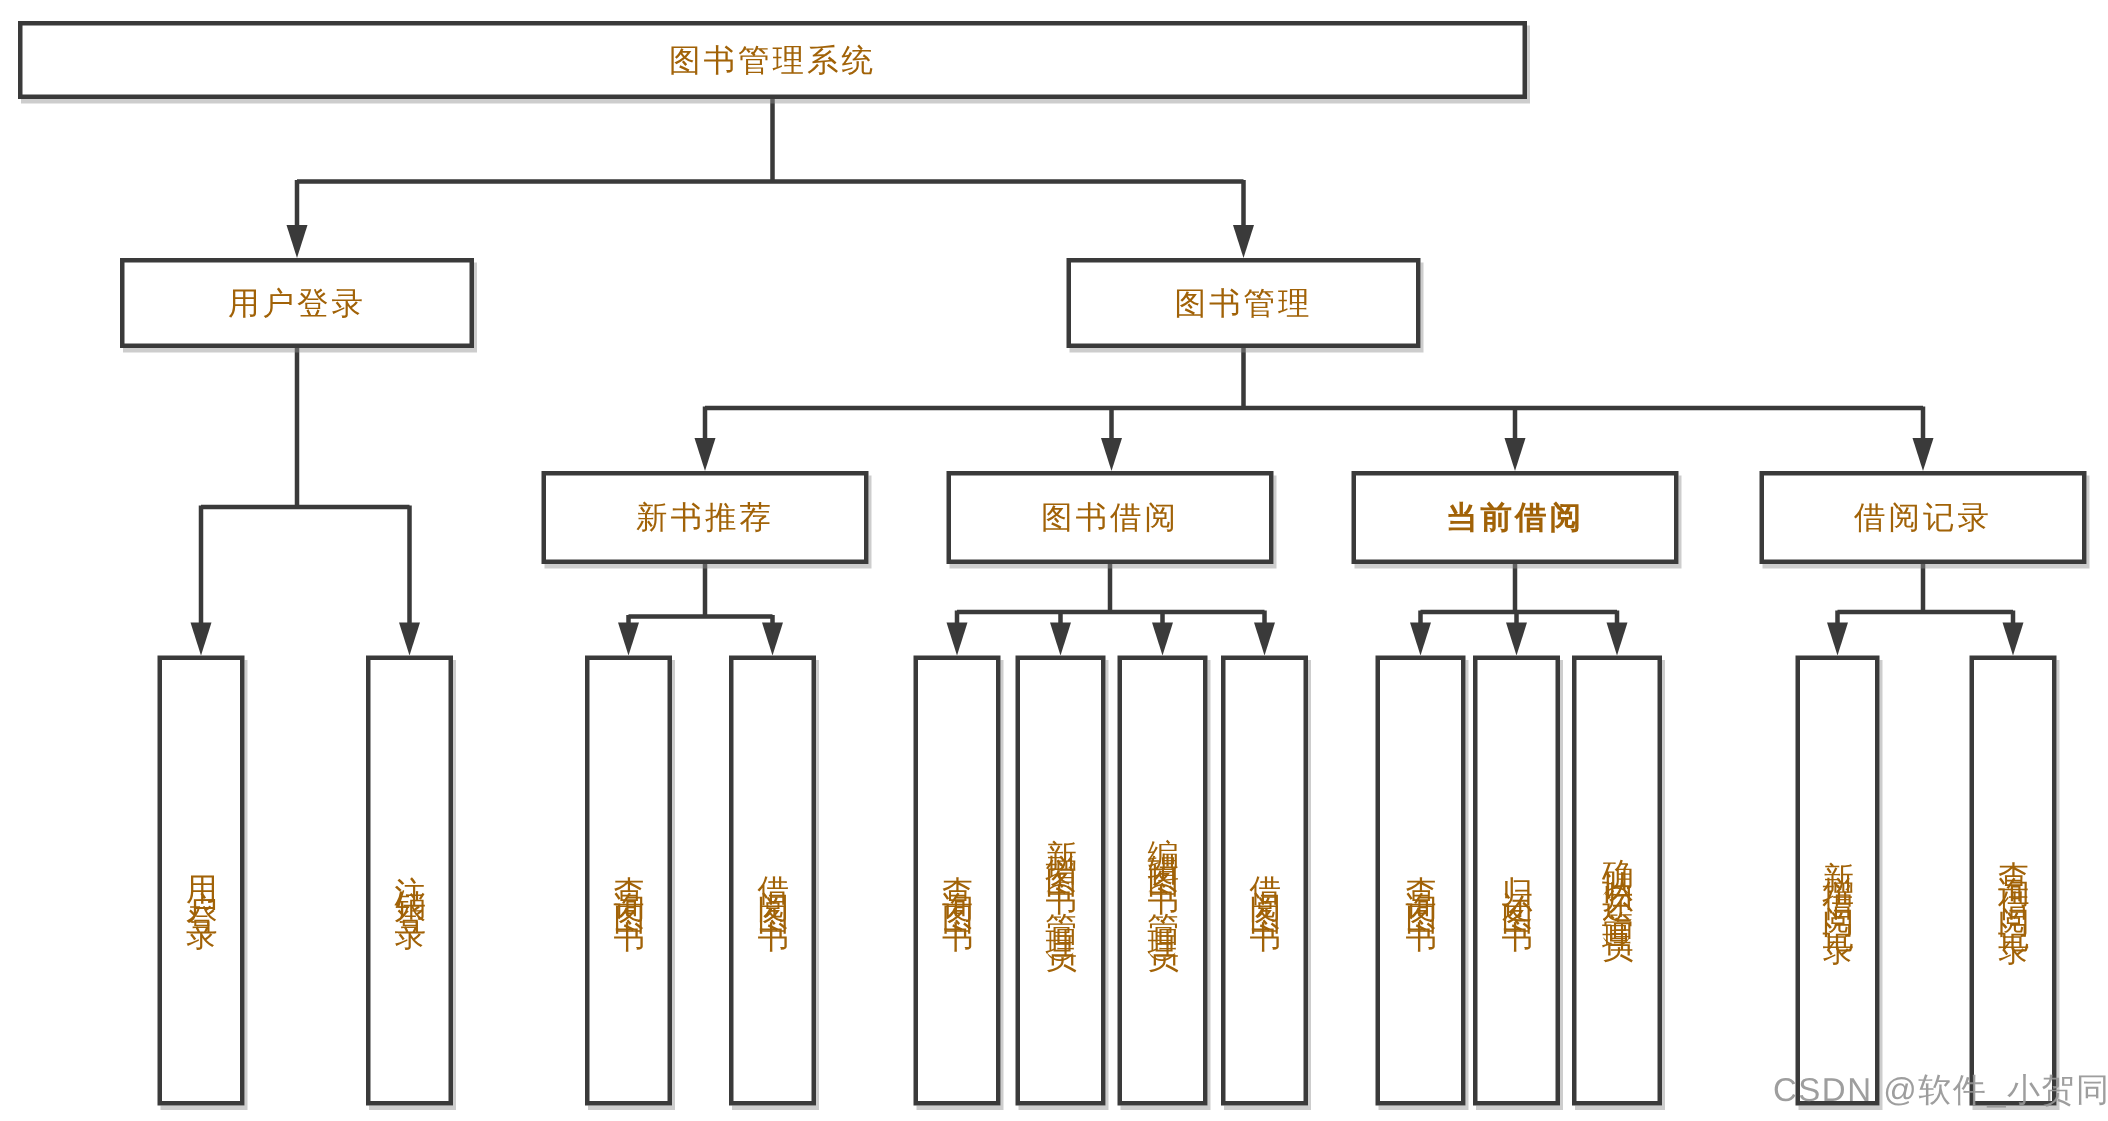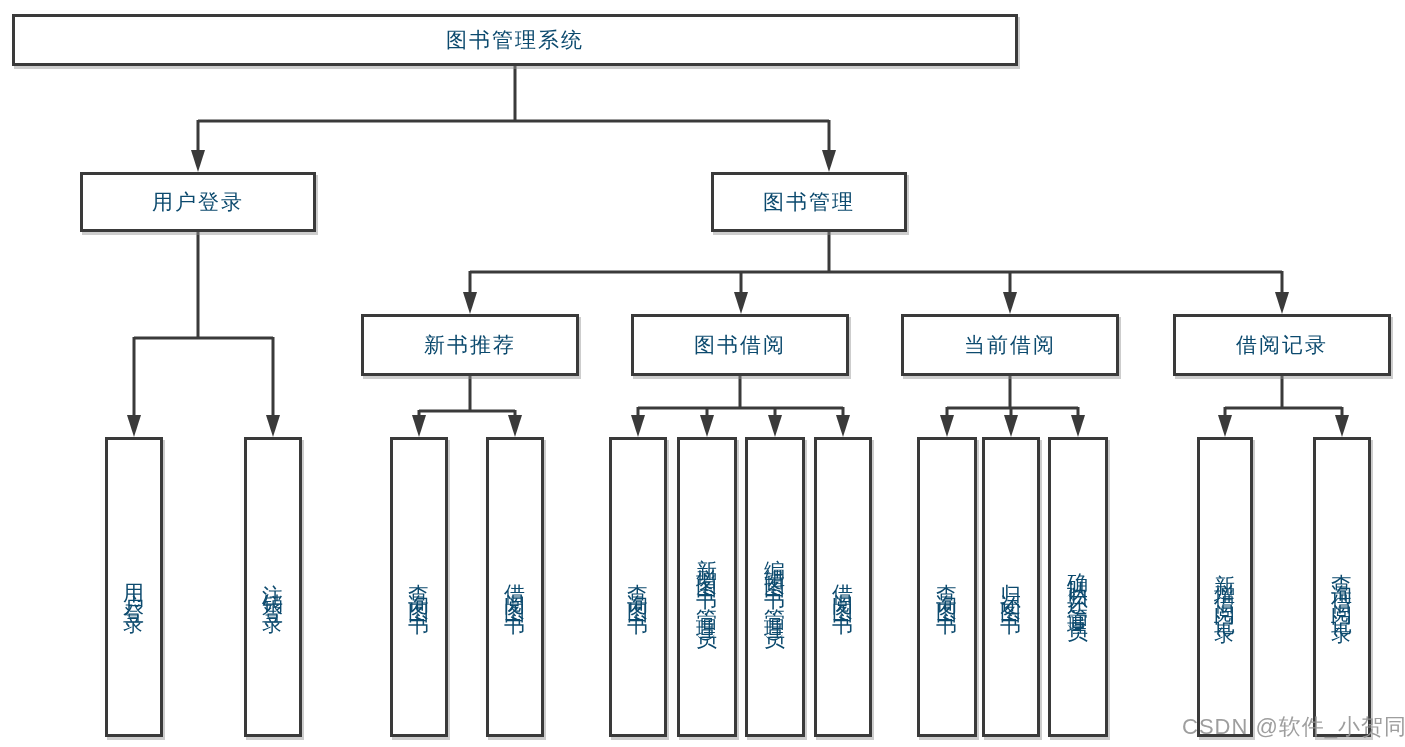--- a/index.html
+++ b/index.html
@@ -5,28 +5,28 @@
   html,body{margin:0;padding:0;background:#fff;}
   .canvas{
     position:relative;width:1405px;height:747px;background:#ffffff;
     font-family:"Liberation Sans","DejaVu Sans",sans-serif;overflow:hidden;
   }
   .wires{position:absolute;left:0;top:0;width:1405px;height:747px;}
   .node{
     position:absolute;background:#ffffff;border:3px solid #3a3a3a;
     box-shadow:2px 3px 0 rgba(145,145,145,.45);
     display:flex;align-items:center;justify-content:center;
-    color:#0c4a6e;font-size:21px;font-weight:500;letter-spacing:2px;
+    color:#a16207;font-size:21px;font-weight:500;letter-spacing:2px;
     box-sizing:border-box;
   }
   .root{left:12px;top:14px;width:1006px;height:52px;}
   .b-user{left:80px;top:172px;width:236px;height:60px;}
-  .b-book{left:711px;top:172px;width:196px;height:60px;}
+  .b-book{left:711px;top:172px;width:236px;height:60px;}
   .l3{top:314px;width:218px;height:62px;}
-  .l3.c1{left:361px;} .l3.c2{left:631px;} .l3.c3{left:901px;} .l3.c4{left:1173px;justify-content:center;}
+  .l3.c1{left:361px;} .l3.c2{left:631px;} .l3.c3{left:901px;font-weight:bold;} .l3.c4{left:1173px;justify-content:center;}
   .leaf{top:437px;width:58px;height:300px;border-width:3px;}
   .leaf span{
     writing-mode:vertical-lr;text-orientation:mixed;
     font-size:21px;letter-spacing:10px;line-height:1;white-space:nowrap;
   }
   .lf1{left:105px;}  .lf2{left:244px;}
   .lf3{left:390px;}  .lf4{left:486px;}
   .lf5{left:609px;}  .lf6{left:677px;width:60px;} .lf7{left:745px;width:60px;} .lf8{left:814px;}
   .lf9{left:917px;width:60px;} .lf10{left:982px;} .lf11{left:1048px;width:60px;letter-spacing:8px;}
   .lf11 span{letter-spacing:7px;}

